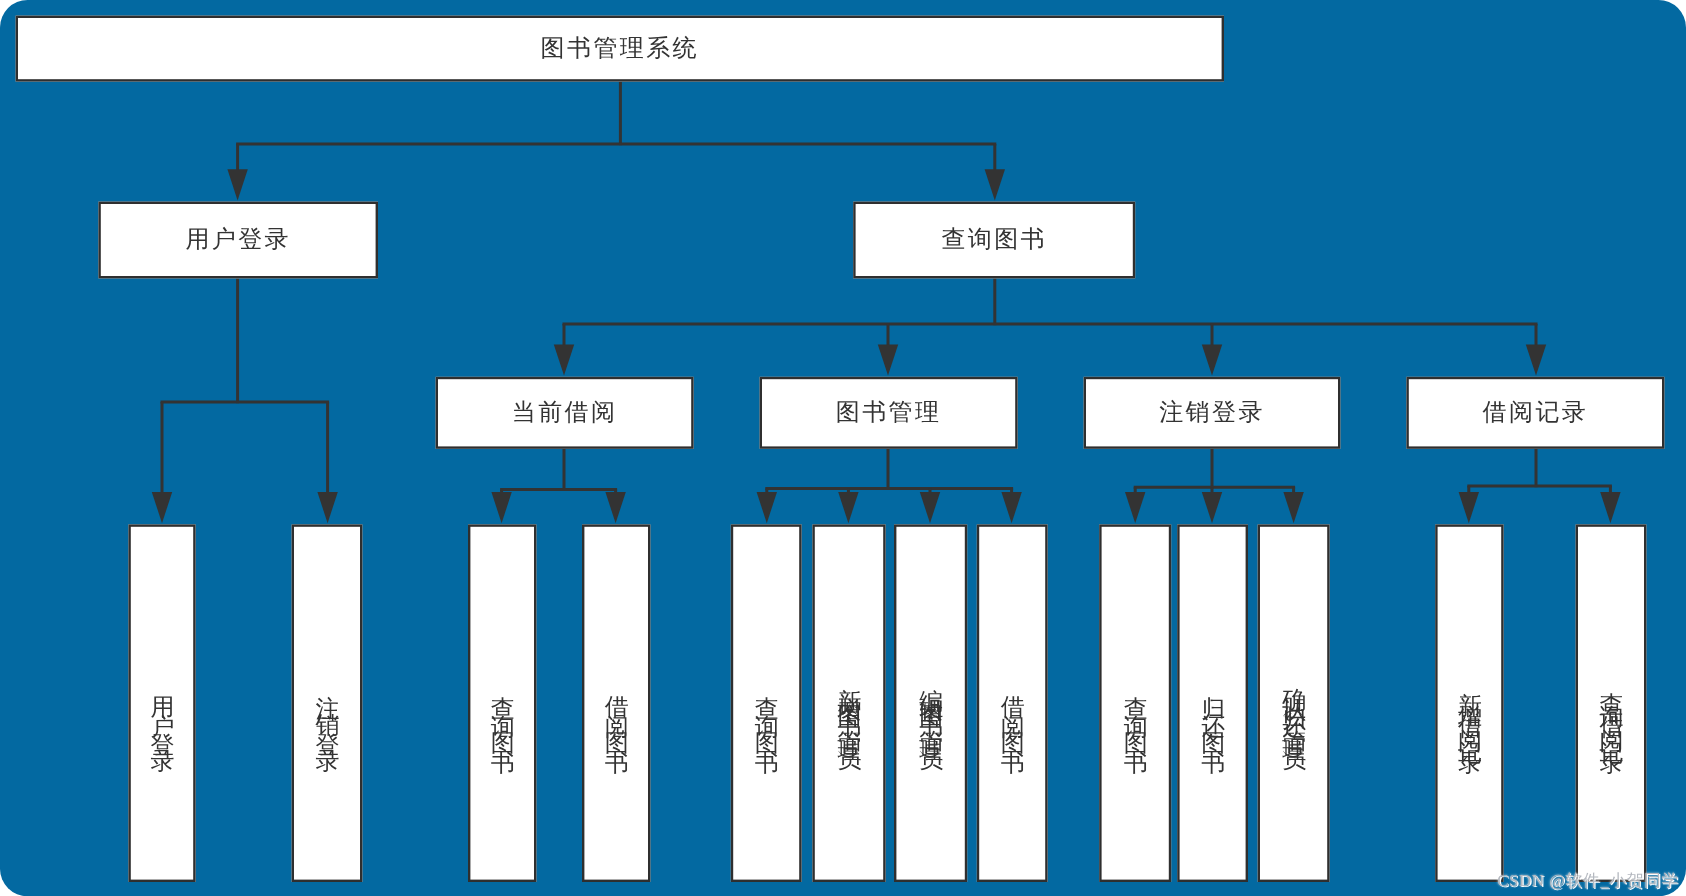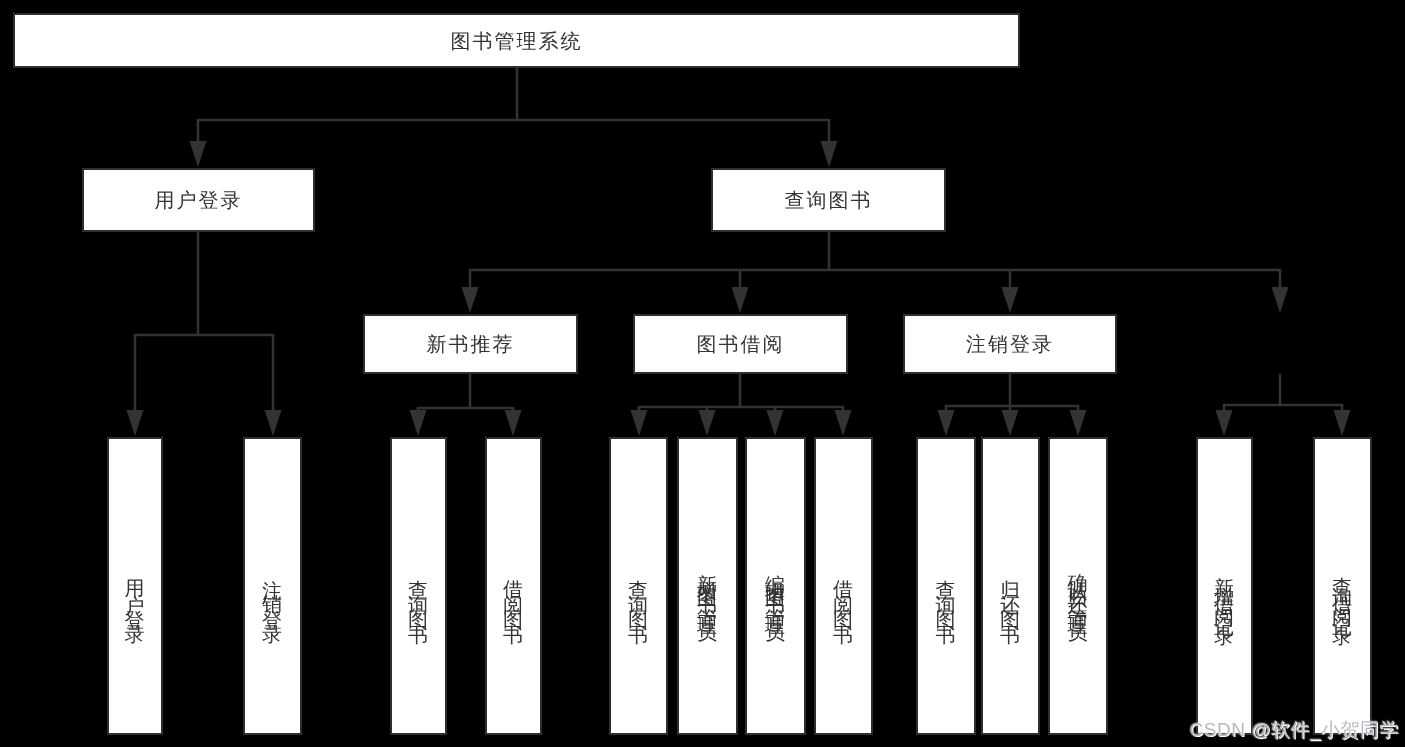--- a/index.html
+++ b/index.html
@@ -1,40 +1,41 @@
 <!DOCTYPE html>
 <html><head>
 <meta charset="utf-8">
 <style>
   html,body{margin:0;padding:0;background:#ffffff;}
   .stage{
-    position:relative;width:1405px;height:747px;background:#000000;
-    font-family:"Liberation Sans", sans-serif;overflow:hidden;
+    position:relative;width:1405px;height:747px;background:#0369a1;
+    font-family:"Liberation Sans", sans-serif;overflow:hidden;border-radius:23px;
   }
   .connectors{position:absolute;left:0;top:0;z-index:1;}
   .box{
     position:absolute;background:#ffffff;border:2.5px solid #2f2f2f;
     box-sizing:border-box;display:flex;align-items:center;justify-content:center;
     z-index:2;
   }
   .hbox span{
     font-size:20px;color:#333333;letter-spacing:2px;line-height:1;white-space:nowrap;
   }
   .vbox .vlabel{
     writing-mode:vertical-rl;text-orientation:mixed;
     font-size:20px;color:#333333;line-height:1;
   }
   .sp4{letter-spacing:15px;margin-bottom:-15px;}
   .sp6{letter-spacing:10px;margin-bottom:-10px;}
   .sp9{letter-spacing:7px;margin-bottom:-7px;}
   .watermark{
     position:absolute;right:6px;bottom:4px;z-index:5;
-    font-size:19px;color:#b5b9c0;letter-spacing:0.5px;
+    font-size:14px;color:#b5b9c0;letter-spacing:0.5px;
     text-shadow:0 0 2px #ffffff,1px 1px 0 #ffffff;
     white-space:nowrap;
+    font-family:Liberation Serif, serif;
   }
 </style>
 </head>
 <body>
 
 <div class="stage">
 
   <svg class="connectors" width="1405" height="747" viewBox="0 0 1405 747">
     <g stroke="#333333" stroke-width="2.5" fill="none">
 
@@ -106,27 +107,30 @@
   </div>
 
   <div class="box hbox" style="left:82px;top:168px;width:233px;height:64px">
     <span>用户登录</span>
   </div>
   <div class="box hbox" style="left:711px;top:168px;width:235px;height:64px">
     <span>查询图书</span>
   </div>
 
   <div class="box hbox" style="left:363px;top:314px;width:215px;height:60px">
-    <span>新书推荐</span>
+    <span>当前借阅</span>
   </div>
   <div class="box hbox" style="left:633px;top:314px;width:215px;height:60px">
-    <span>图书借阅</span>
+    <span>图书管理</span>
   </div>
   <div class="box hbox" style="left:903px;top:314px;width:214px;height:60px">
     <span>注销登录</span>
+  </div>
+  <div class="box hbox" style="left:1172px;top:314px;width:215px;height:60px">
+    <span>借阅记录</span>
   </div>
 
   <div class="box vbox" style="left:107px;top:437px;width:56px;height:298px">
     <span class="vlabel sp4">用户登录</span>
   </div>
   <div class="box vbox" style="left:243px;top:437px;width:59px;height:298px">
     <span class="vlabel sp4">注销登录</span>
   </div>
 
   <div class="box vbox" style="left:390px;top:437px;width:57px;height:298px">

